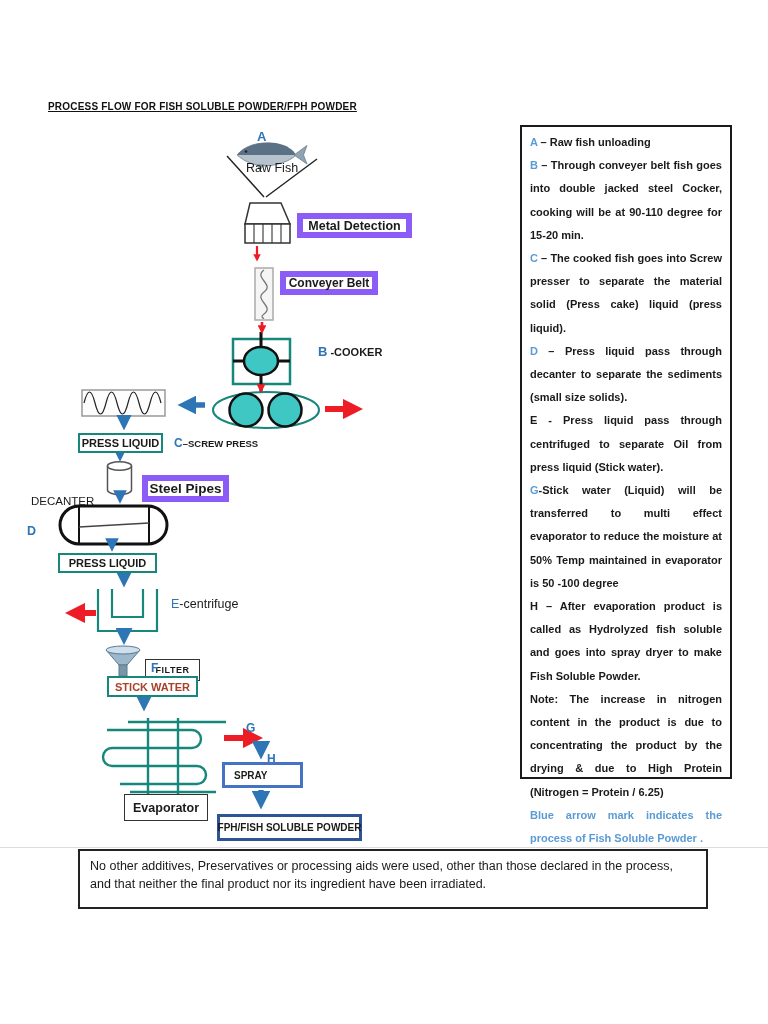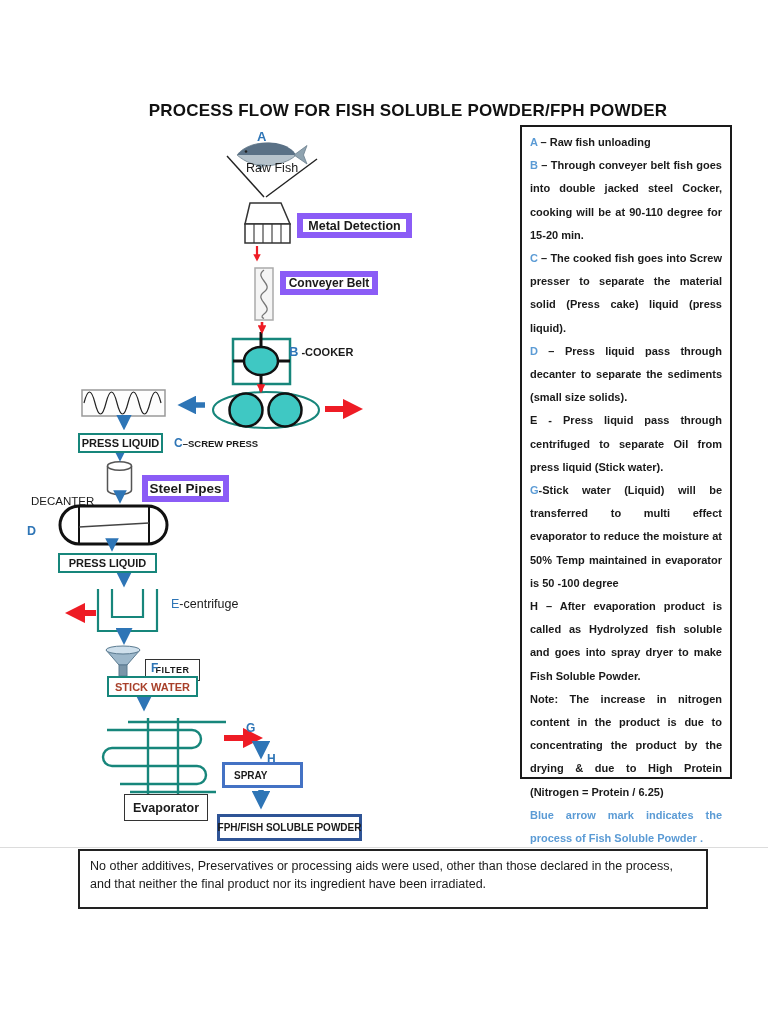--- a/index.html
+++ b/index.html
@@ -1,20 +1,20 @@
 <!DOCTYPE html>
 <html><head>
 <meta charset="utf-8">
 <style>
   html,body{margin:0;padding:0;}
   body{width:768px;height:1024px;background:#ffffff;position:relative;
        font-family:"Liberation Sans","DejaVu Sans",sans-serif;color:#1a1a1a;overflow:hidden;}
   .abs{position:absolute;}
-  #title{left:48px;top:101px;width:720px;text-align:center;font-size:17px;font-weight:bold;
-         letter-spacing:.2px;color:#111;}
+  #title{left:48px;top:101px;width:720px;font-size:10px;font-weight:bold;
+         text-decoration:underline;letter-spacing:.2px;color:#111;}
   
   #legend{left:520px;top:125px;width:212px;height:654px;border:2px solid #1a1a1a;background:#fff;
           box-sizing:border-box;padding:4px 8px;font-size:11px;font-weight:bold;line-height:23.2px;
           text-align:justify;}
   .legend-item{margin:0;}
   .lm{white-space:pre;}
   .lm.blue{color:#5B9BD5;}
   .lm.dark{color:#1a1a1a;}
   .allblue, .allblue .lt{color:#5B9BD5;}
   
@@ -32,21 +32,21 @@
   #filter-box{left:145px;top:639px;width:55px;height:22px;font-size:9px;letter-spacing:.5px;margin-top:20px;}
   #stick-water{left:107px;top:676px;width:91px;height:21px;font-size:11px;color:#A8402A;}
   #spray-box{left:222px;top:762px;width:81px;height:26px;border:3px solid #4472C4;font-size:10px;
              justify-content:flex-start;padding-left:9px;}
   #evaporator-box{left:124px;top:794px;width:84px;height:27px;font-size:12.5px;}
   #fph-box{left:217px;top:814px;width:145px;height:27px;border:3px solid #2F5496;font-size:10px;}
   #footer-note{left:78px;top:849px;width:630px;height:60px;border:2px solid #222;box-sizing:border-box;
                padding:6px 10px;font-size:12.5px;line-height:1.45;background:#fff;}
   #raw-fish-label{left:246px;top:161px;font-size:12.5px;}
   #a-marker{left:257px;top:129px;font-size:13px;}
-  #b-cooker{left:289px;top:344px;font-size:11px;font-weight:bold;}
+  #b-cooker{left:318px;top:344px;font-size:11px;font-weight:bold;}
   #b-cooker .marker{font-size:13px;}
   #c-screw{left:174px;top:436px;font-size:9.5px;font-weight:bold;}
   #c-screw .marker{font-size:12px;}
   #decanter-label{left:31px;top:495px;font-size:11.5px;}
   #d-marker{left:27px;top:524px;font-size:12.5px;}
   #e-centrifuge{left:171px;top:597px;font-size:12.5px;}
   #e-centrifuge .marker{font-weight:normal;}
   #f-marker{left:151px;top:661px;font-size:12px;}
   #g-marker{left:246px;top:721px;font-size:12px;}
   #h-marker{left:267px;top:752px;font-size:12px;}

